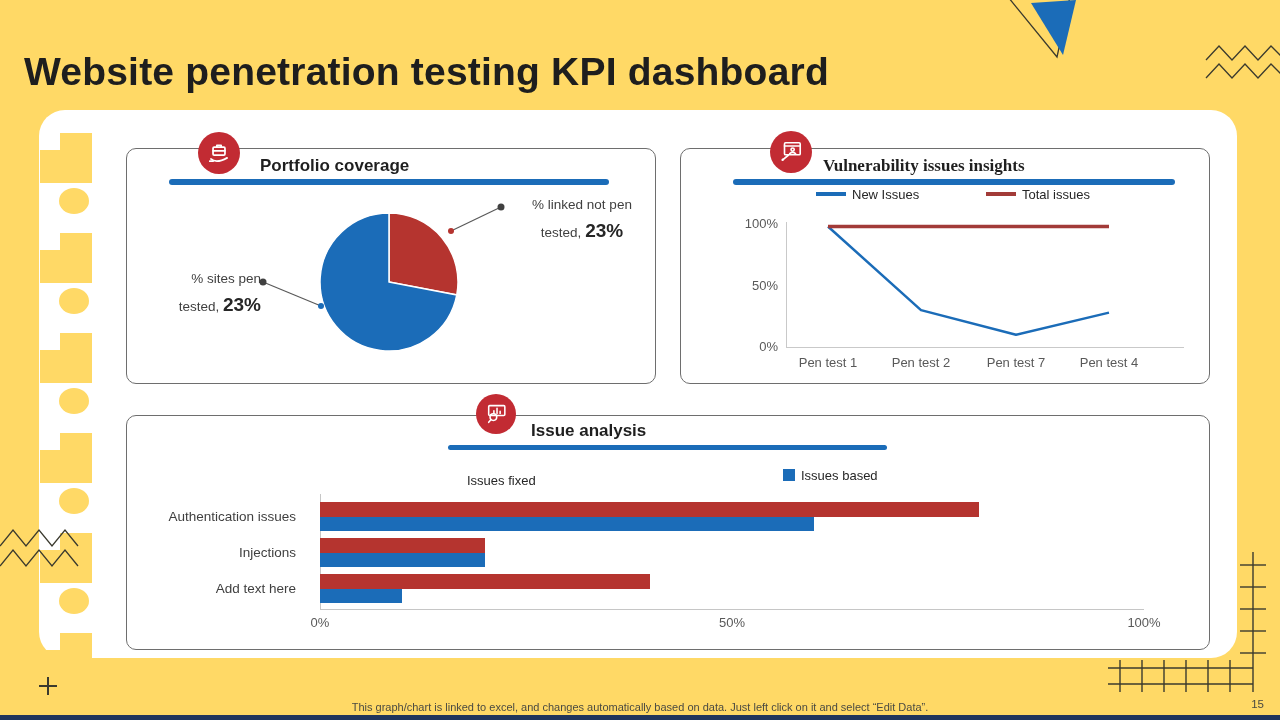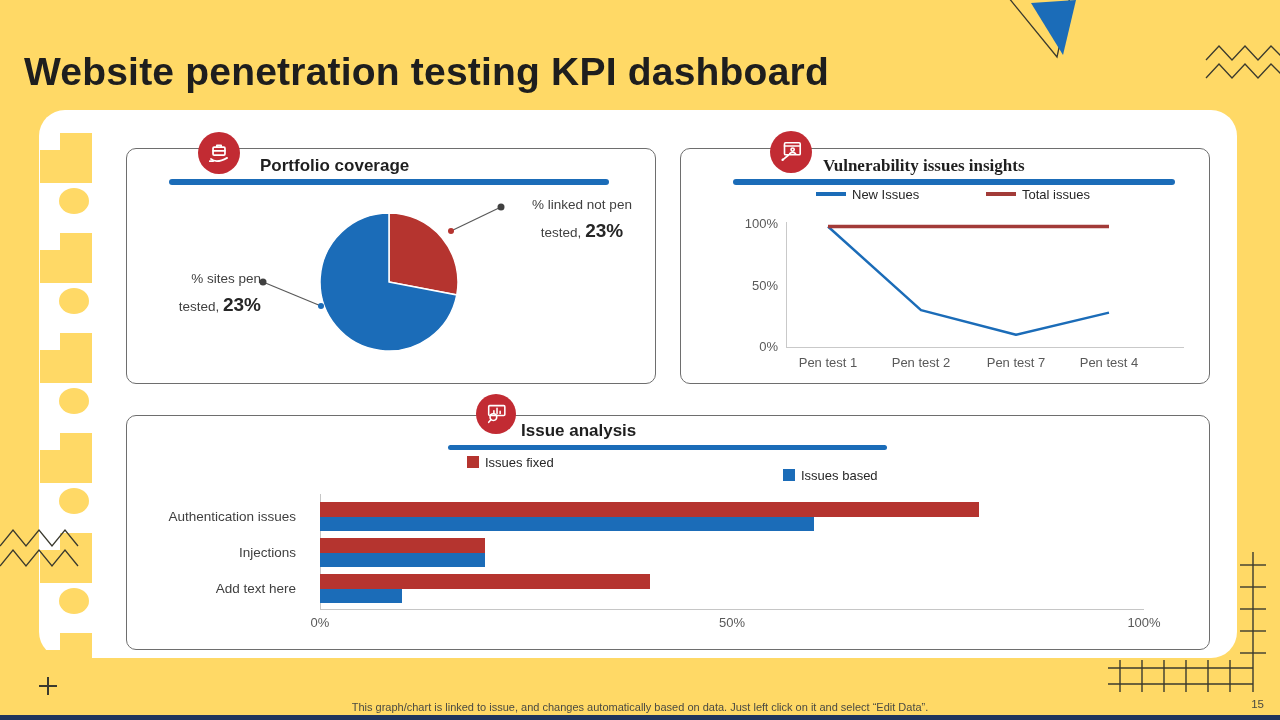--- a/index.html
+++ b/index.html
@@ -153,24 +153,24 @@
   <section class="abs card card3">
     <div class="abs icon-circle" style="left:349px;top:-22px;width:40px;height:40px;">
       <svg width="25" height="25" viewBox="0 0 24 24" fill="none" stroke="#fff" stroke-width="1.5" stroke-linecap="round" stroke-linejoin="round">
         <rect x="4.5" y="3.5" width="15.5" height="9.5" rx="1"></rect>
         <path d="M9.5 11V8.5M12.5 11V6M15.5 11V9"></path>
         <circle cx="9" cy="14.5" r="3.2"></circle>
           <path d="M6.8 16.8L4.5 19.5"></path>
           <path d="M12.5 13h0"></path>
       </svg>
     </div>
-    <div class="abs card-title" style="left:394px;top:5px;">Issue analysis</div>
+    <div class="abs card-title" style="left:404px;top:5px;">Issue analysis</div>
     <div class="abs underline" style="left:321px;top:29px;width:439px;height:5px;"></div>
 
-    <div class="abs legend-item" style="left:340px;top:38px;">
+    <div class="abs legend-item" style="left:340px;top:51px;flex-direction:column;">
       <span class="swatch-sq" id="legend-sq-0" style="background: rgb(181, 52, 47);"></span>
       <span>Issues fixed</span>
     </div>
     <div class="abs legend-item" style="left:656px;top:51px;">
       <span class="swatch-sq" id="legend-sq-1" style="background: rgb(27, 108, 184);"></span>
       <span>Issues based</span>
     </div>
 
     <div class="abs" id="bar-area" style="left:0;top:0;width:1082px;height:233px;">
         <div class="axisline" style="left: 193px; top: 78px; width: 1px; height: 115px;"></div>
@@ -214,16 +214,16 @@
       <line x1="1240" y1="609" x2="1266" y2="609"></line>
         <line x1="1240" y1="631" x2="1266" y2="631"></line>
       <line x1="1240" y1="653" x2="1266" y2="653"></line>
     </g>
     <g stroke="#3B3A2E" stroke-width="2">
       <line x1="39" y1="686" x2="57" y2="686"></line>
         <line x1="48" y1="677" x2="48" y2="695"></line>
     </g>
   </svg>
 
-  <div class="abs footer-note">This graph/chart is linked to issue,  and changes automatically based on data. Just left click on it and select “Edit Data”.</div>
+  <div class="abs footer-note">This graph/chart is linked to excel,  and changes automatically based on data. Just left click on it and select “Edit Data”.</div>
   <div class="abs page-number">15</div>
   <div class="abs bottom-bar"></div>
 </div>
 
 </body></html>

